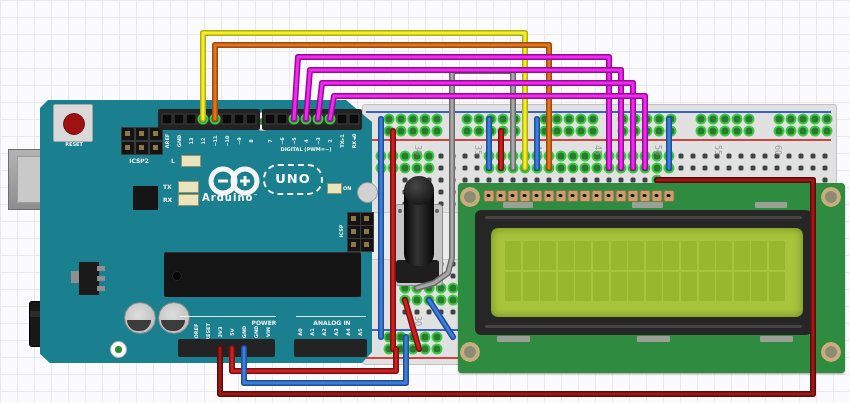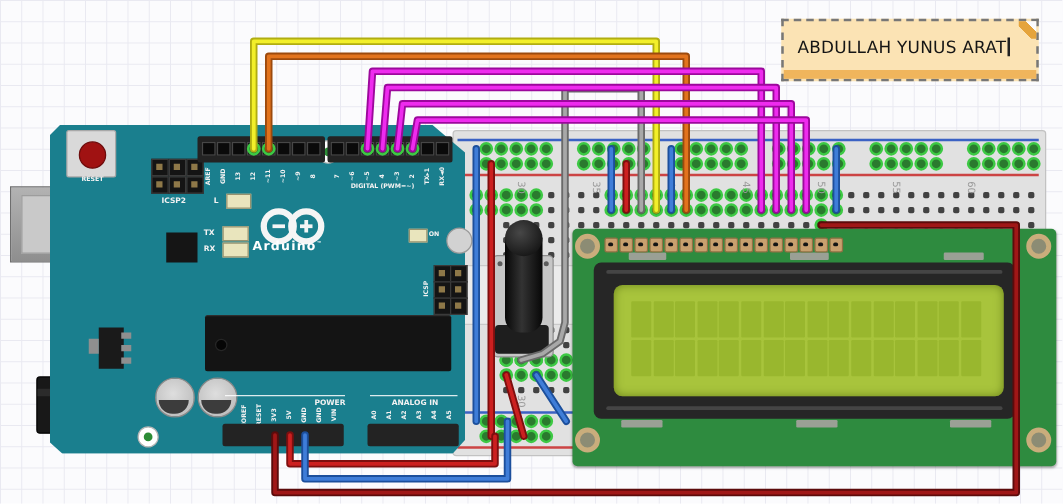--- a/index.html
+++ b/index.html
@@ -723,20 +723,21 @@
   <div class="abs wlabel" style="left:163px;top:196px;font-size:6px;">RX</div>
   <div class="abs led" style="left:178px;top:194px;width:19px;height:10px;"></div>
 
   <svg width="62" height="44" style="left:203px;top:159px;">
     <circle cx="20" cy="22" r="12" fill="none" stroke="#f5f5f5" stroke-width="5"></circle>
     <circle cx="42" cy="22" r="12" fill="none" stroke="#f5f5f5" stroke-width="5"></circle>
     <rect x="15" y="20.5" width="10" height="3" fill="#f5f5f5"></rect>
     <rect x="37" y="20.5" width="10" height="3" fill="#f5f5f5"></rect>
     <rect x="40.5" y="17" width="3" height="10" fill="#f5f5f5"></rect>
   </svg>
+  <div class="abs" id="uno-oval">UNO</div>
   <div class="abs" id="brand"><span>Arduino</span><sup style="font-size:4px;">™</sup></div>
 
   <div class="abs led" style="left:327px;top:183px;width:13px;height:9px;"></div>
   <div class="abs wlabel" style="left:343px;top:185px;">ON</div>
   <div class="abs" style="left:357px;top:182px;width:19px;height:19px;border-radius:50%;background:#d2d2d2;border:1px solid #9a9a9a;"></div>
 
   <div class="abs" id="icsp-pins">
       <div class="abs goldpin" style="left: 347px; top: 212px;">
         <i></i>
       </div>
@@ -961,18 +962,13 @@
       <g>
         <polyline points="244,348 244,383 406,383 406,337" fill="none" stroke="#1c4f9c" stroke-width="6" stroke-linecap="round" stroke-linejoin="round"></polyline>
         <polyline points="244,348 244,383 406,383 406,337" fill="none" stroke="#3f7dd8" stroke-width="3" stroke-linecap="round" stroke-linejoin="round"></polyline>
       </g>
       <g>
         <polyline points="220,348 220,394 813,394 813,180 657,180" fill="none" stroke="#5c0b0b" stroke-width="6" stroke-linecap="round" stroke-linejoin="round"></polyline>
         <polyline points="220,348 220,394 813,394 813,180 657,180" fill="none" stroke="#a01717" stroke-width="3" stroke-linecap="round" stroke-linejoin="round"></polyline>
       </g>
     </svg>
 
-  <div class="abs" id="note" style="background: rgb(251, 227, 180);">
-    <div id="note-strip" style="background: rgb(240, 181, 92);"></div>
-    <div id="note-fold"></div>
-    <div id="note-text"><span>ABDULLAH YUNUS ARAT</span><span id="note-caret"></span></div>
-  </div>
 </div>
 
 </body></html>

